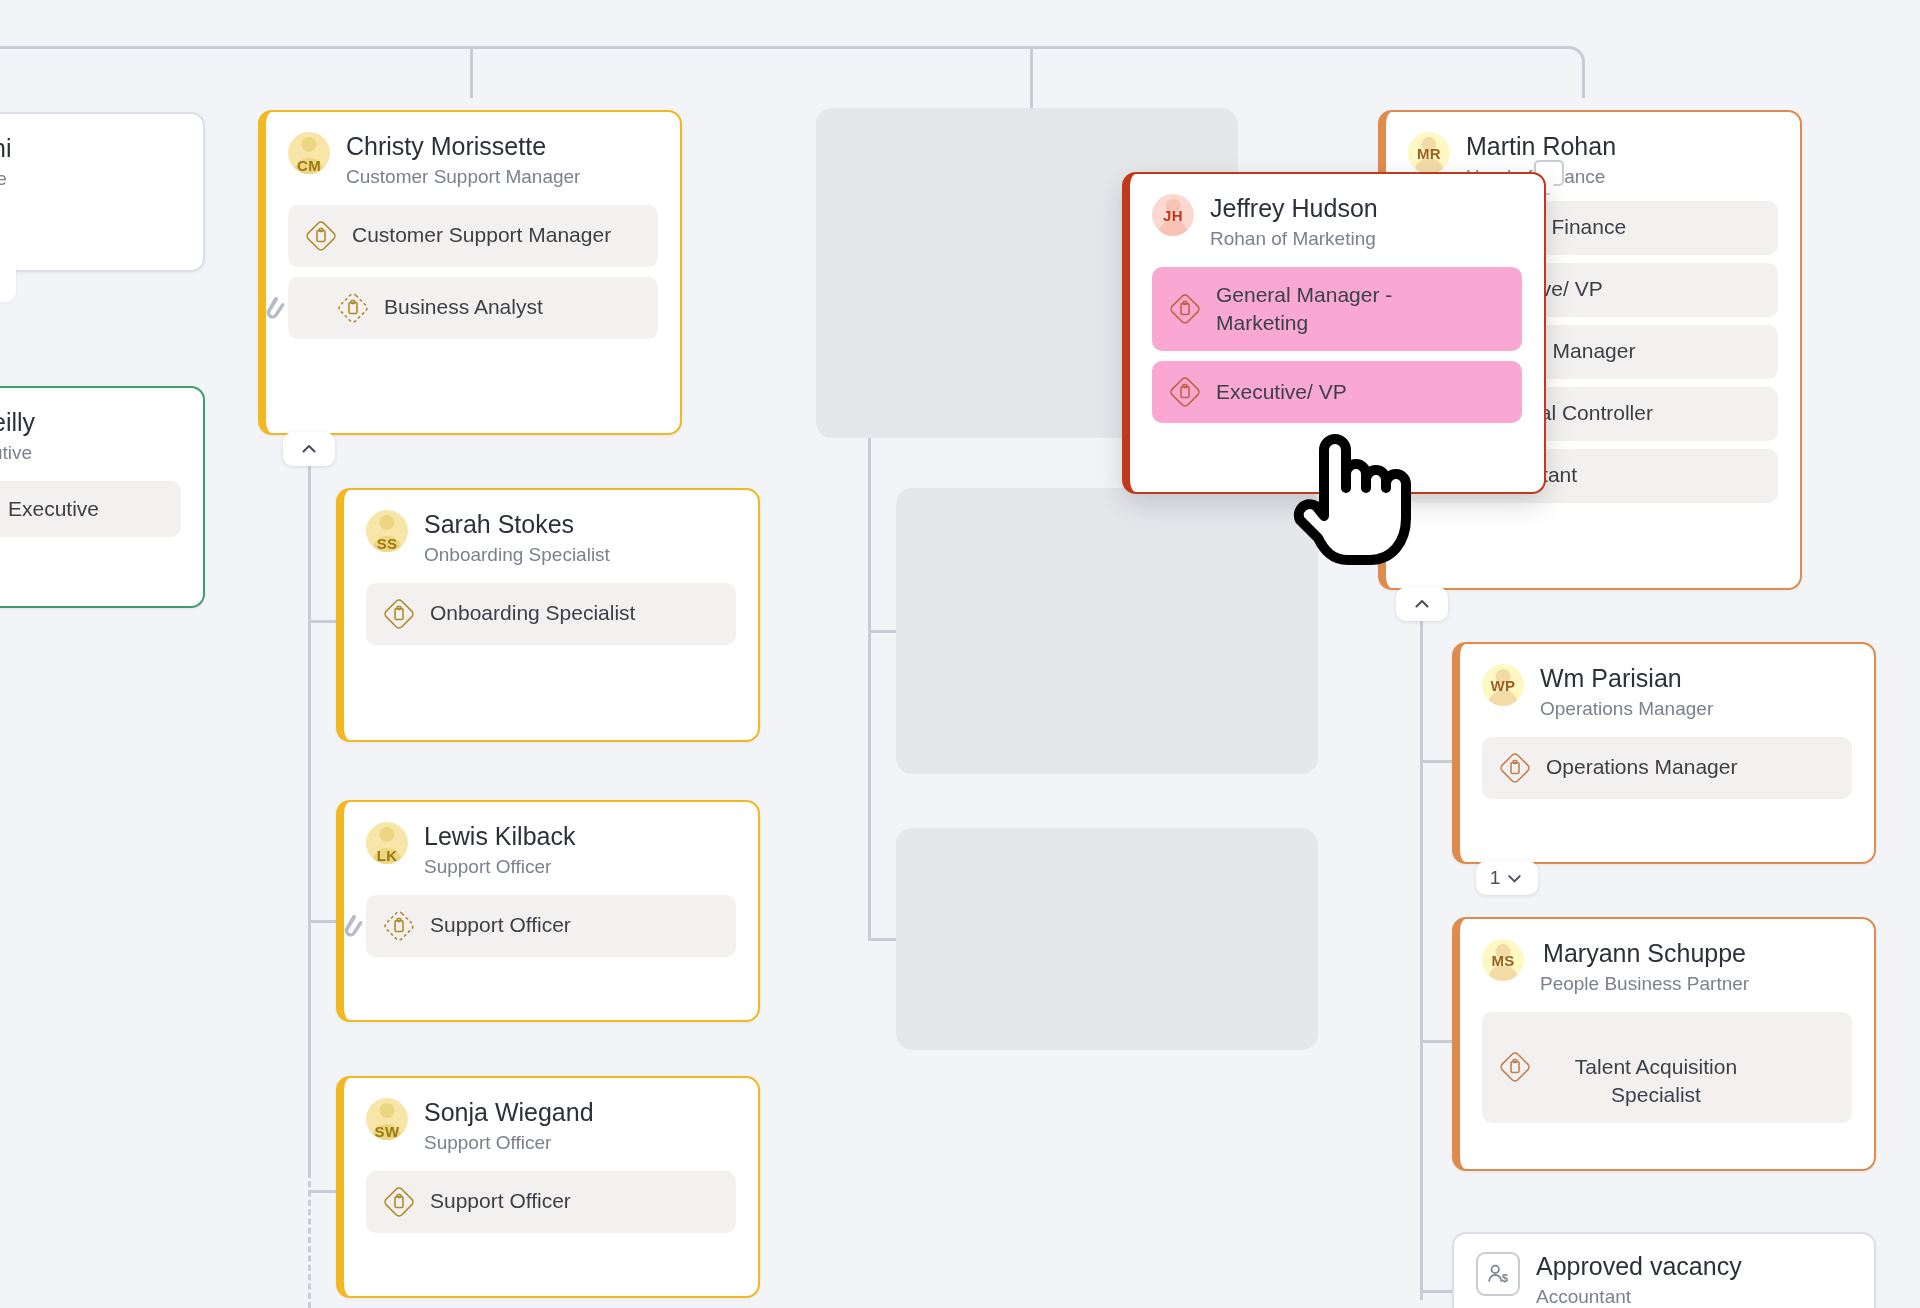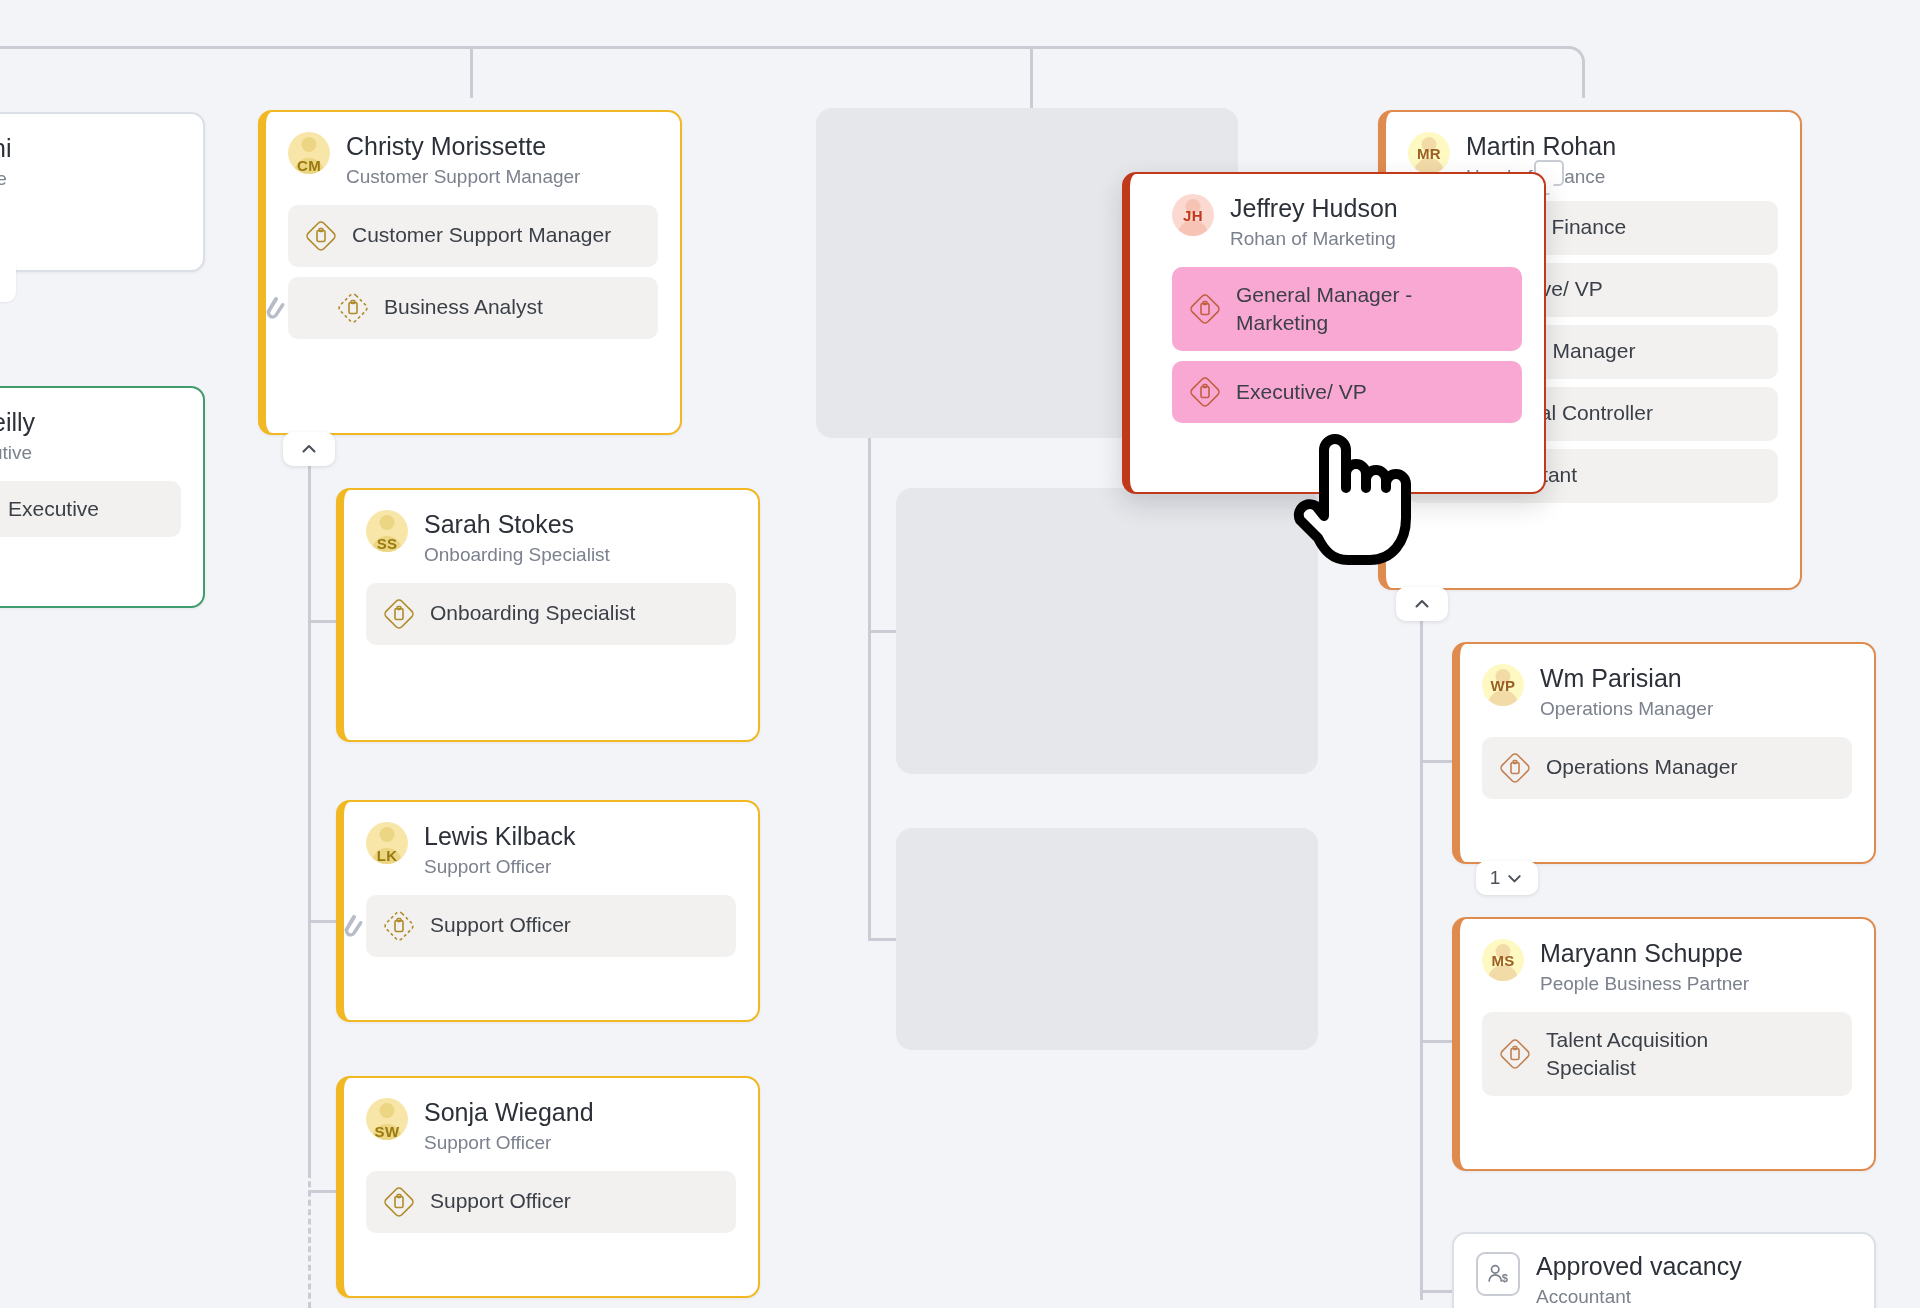--- a/index.html
+++ b/index.html
@@ -139,21 +139,20 @@
 
   
   .tooltip-card {
     position: absolute;
     background: #fff;
     border-radius: 14px;
     border: 2px solid #c0391b;
     border-left-width: 8px;
     box-shadow: 0 10px 26px rgba(20,25,40,.16);
     z-index: 40;
-    padding-left: 20px;
   }
 
   
   .cursor { position: absolute; z-index: 60; pointer-events: none; }
 </style>
 </head>
 <body>
 
 <div id="stage">
 
@@ -441,42 +440,42 @@
     </div>
   </div>
 
   <div class="pill" style="left:1476px; top:861px; width:62px;">
     <span class="cnt">1</span>
     <svg viewBox="0 0 20 20" width="19" height="19">
       <path d="M4.5 7.5 L10 13 L15.5 7.5" fill="none" stroke="#4a4f58" stroke-width="2.1" stroke-linecap="round" stroke-linejoin="round"></path>
     </svg>
   </div>
 
-  <div class="card orange accent-left" style="left:1452px; top:917px; width:424px; height:254px;">
+  <div class="card orange accent-left" style="left:1452px; top:917px; width:424px; height:254px;text-align:center;">
     <div class="card-head">
       <div class="avatar av-orange">
         <div class="sil-head"></div>
         <div class="silhouette"></div>
         <span class="ini">MS</span>
       </div>
       <div>
         <div class="name">Maryann Schuppe</div>
         <div class="title">People Business Partner</div>
       </div>
     </div>
     <div class="roles">
       <div class="role">
         <span class="role-icon">
           <svg viewBox="0 0 34 34" width="34" height="34">
             <rect x="6" y="6" width="22" height="22" rx="4" transform="rotate(45 17 17)" fill="none" stroke="#c08052" stroke-width="1.6"></rect>
             <rect x="13" y="11.5" width="8" height="11" rx="1.6" fill="none" stroke="#c08052" stroke-width="1.6"></rect>
             <rect x="15" y="9.5" width="4" height="3" rx="1" fill="none" stroke="#c08052" stroke-width="1.4"></rect>
           </svg>
         </span>
-        <div class="role-label" style="max-width:220px;">Talent Acquisition Specialist</div>
+        <div class="role-label" style="max-width:220px;margin-top:27px;">Talent Acquisition Specialist</div>
       </div>
     </div>
   </div>
 
   <div class="card" style="left:1452px; top:1232px; width:424px; height:130px; border-color:#dcdfe5; border-left-width:2px;">
     <div class="card-head" style="padding-top:18px;">
       <div class="vac-icon">
         <svg viewBox="0 0 28 28" width="26" height="26">
           <circle cx="11" cy="9" r="4" fill="none" stroke="#7b818d" stroke-width="1.8"></circle>
           <path d="M4.5 21.5 a6.5 6.5 0 0 1 13 0" fill="none" stroke="#7b818d" stroke-width="1.8" stroke-linecap="round"></path>

